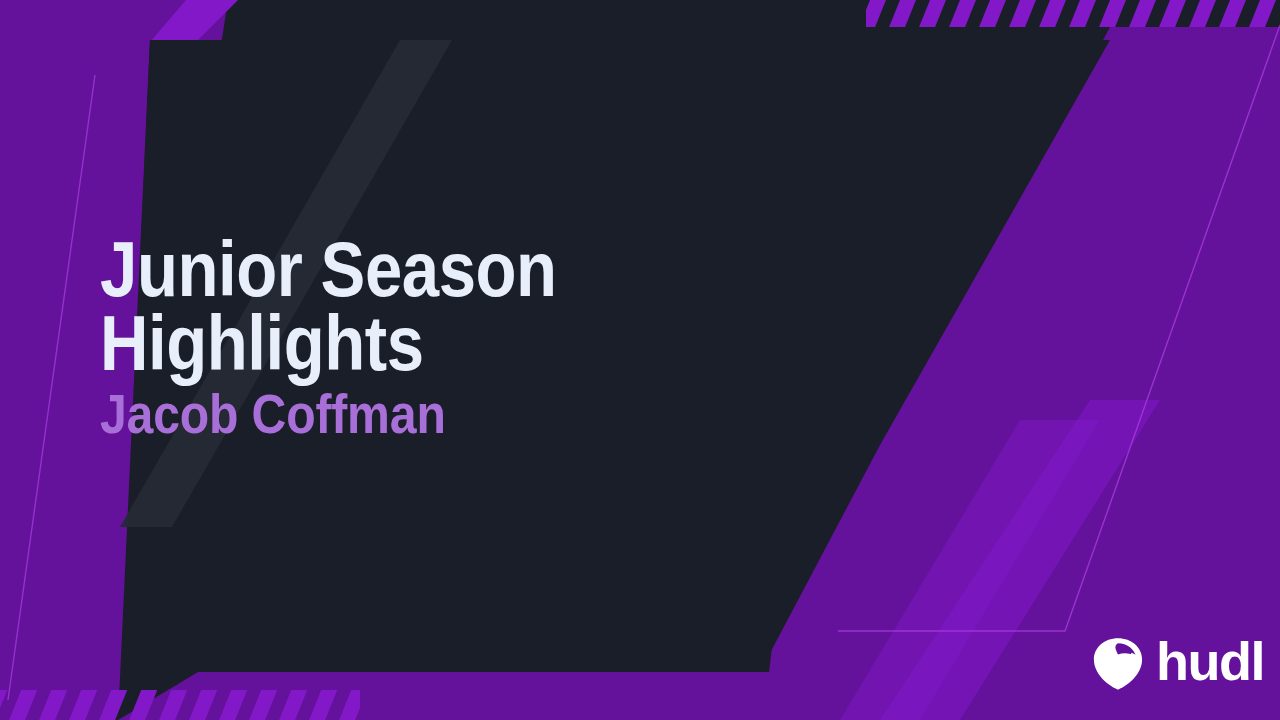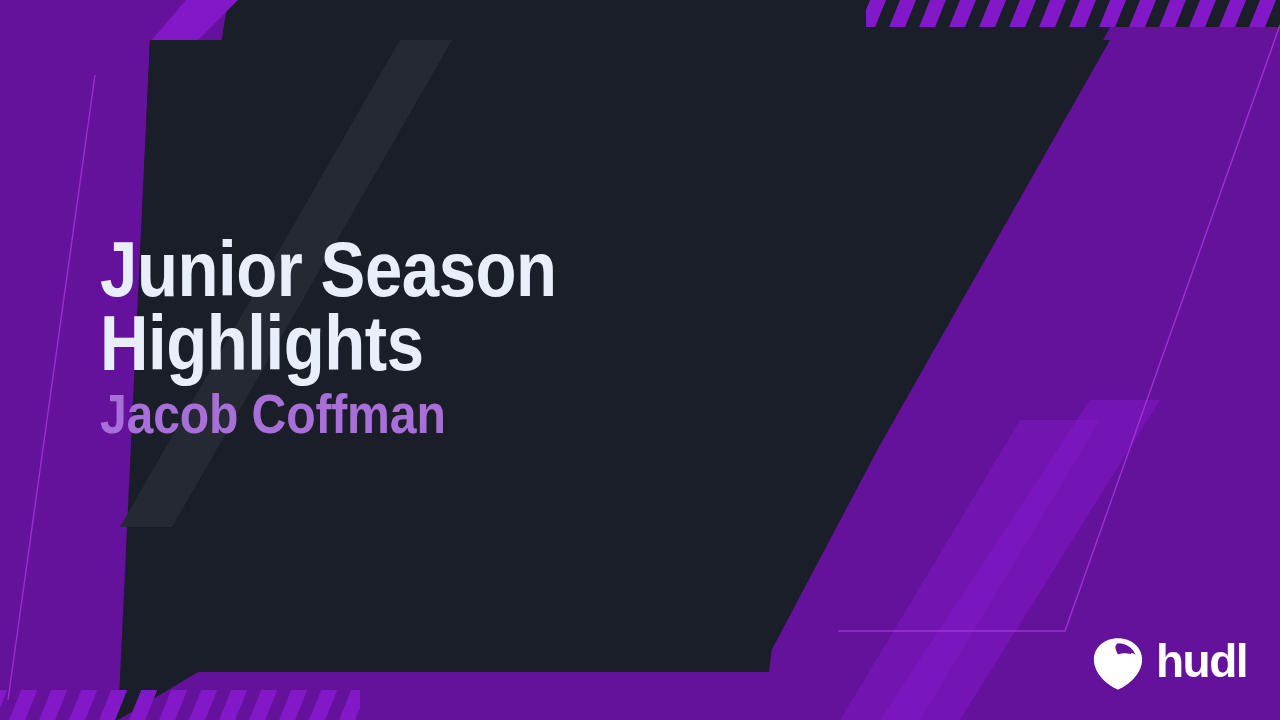--- a/index.html
+++ b/index.html
@@ -57,21 +57,21 @@
     position: absolute;
     left: 1090px;
     top: 636px;
     display: flex;
     align-items: center;
     gap: 10px;
     z-index: 6;
   }
   #brand-mark { width: 56px; height: 56px; display: block; }
   #brand-word {
-    font-size: 46px;
+    font-size: 54px;
     font-weight: 700;
     color: #ffffff;
     letter-spacing: -1.5px;
     line-height: 1;
     transform: translateY(-3px);
   }
 </style>
 </head>
 <body>
 

